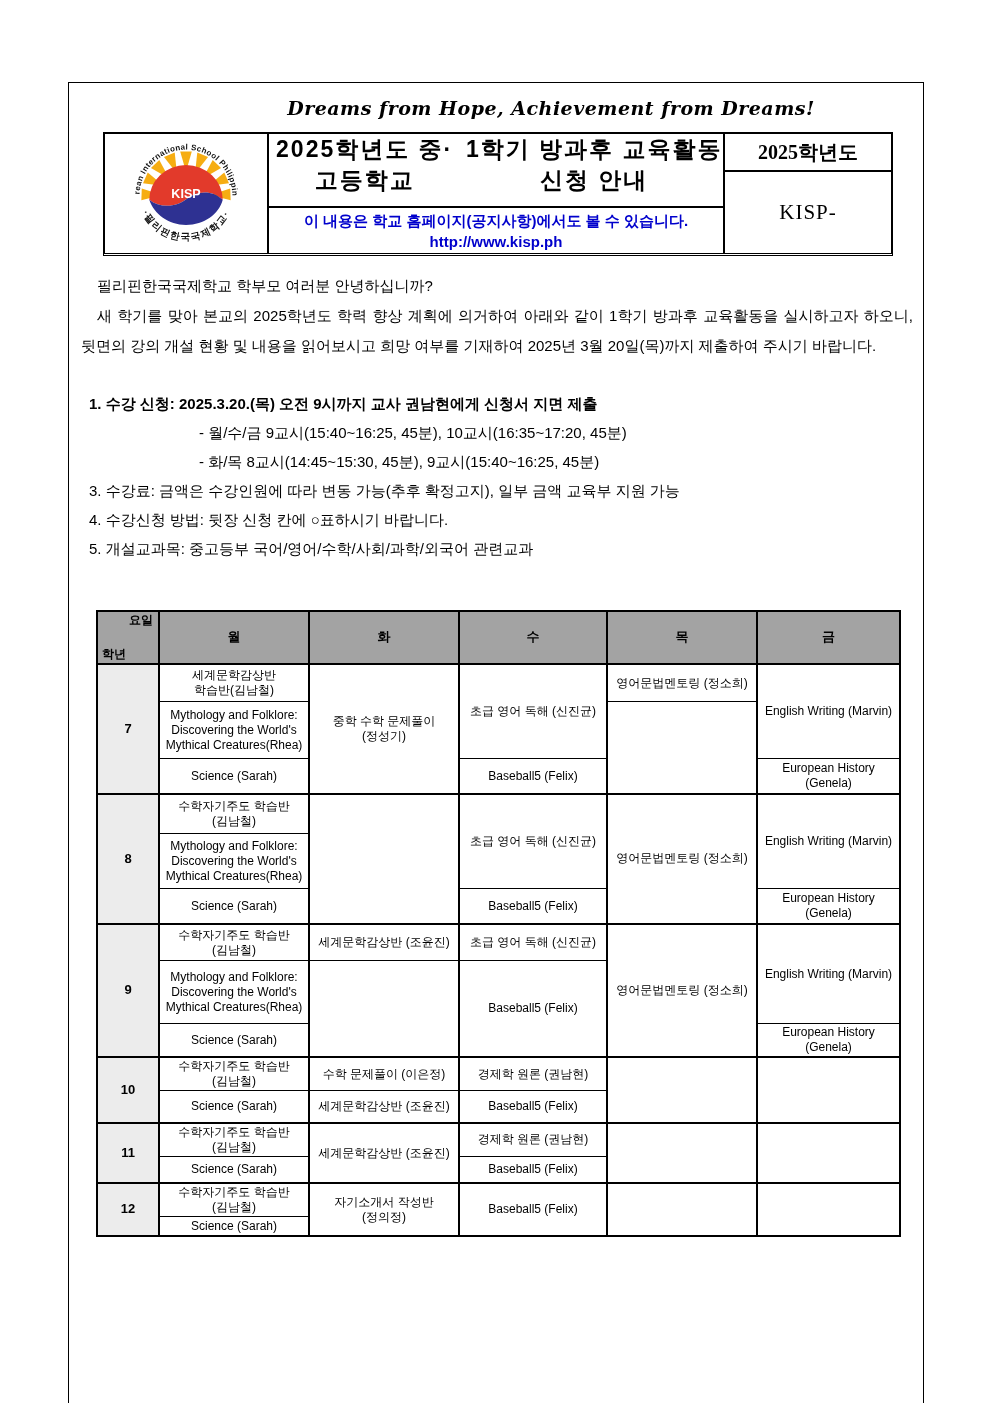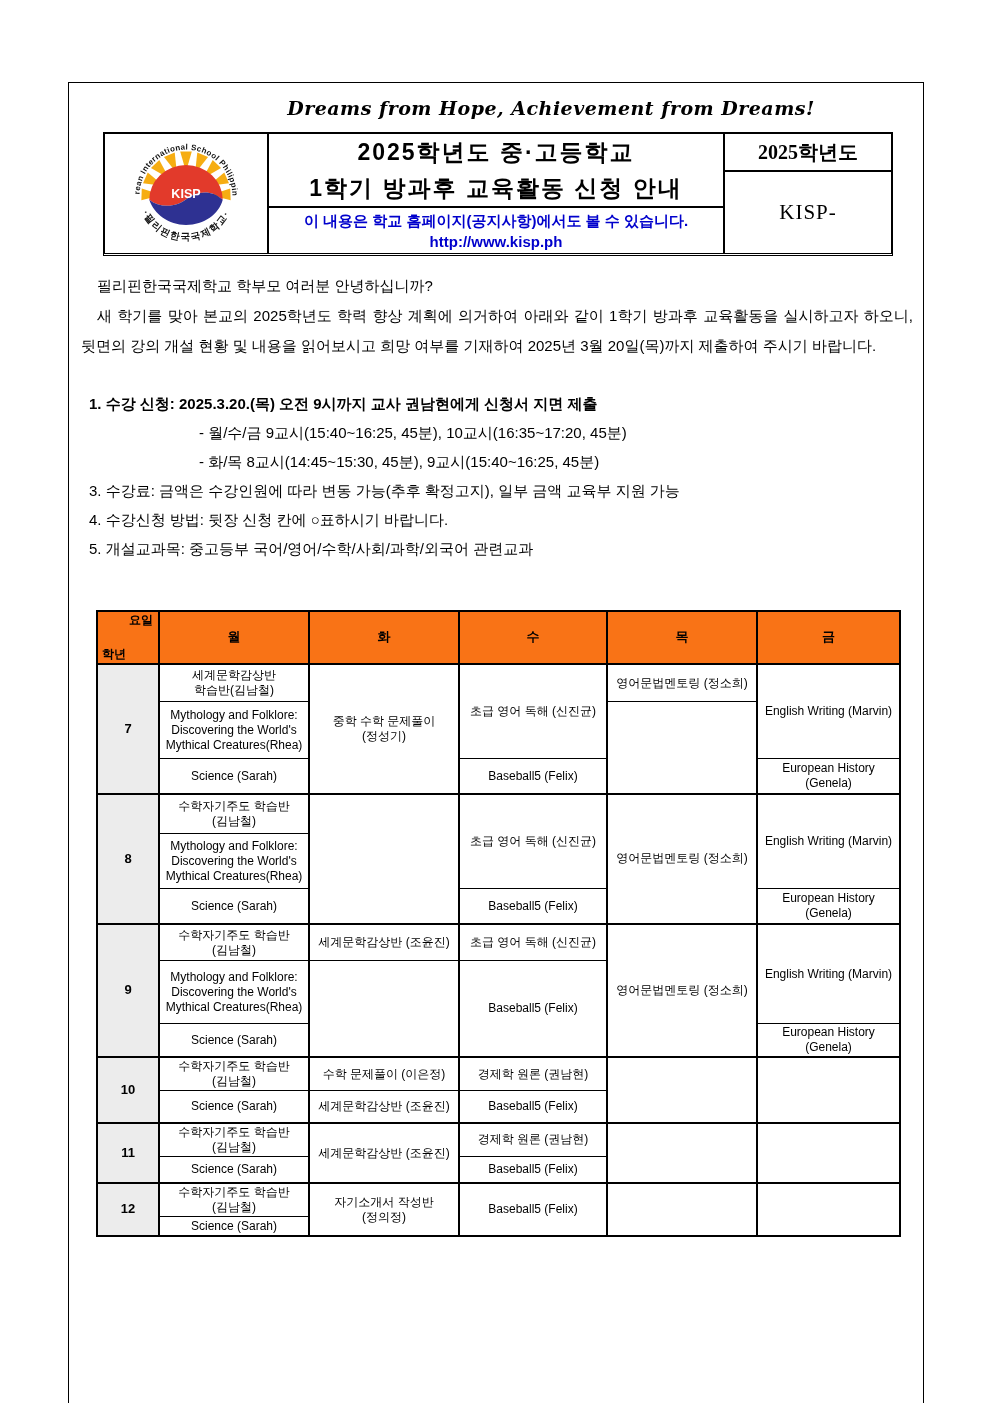--- a/index.html
+++ b/index.html
@@ -19,21 +19,21 @@
   }
   
   .header-box{
     position:absolute;left:34px;top:49px;width:790px;height:124px;box-sizing:border-box;
     border:2px solid #000;border-bottom:3px double #000;display:flex;background:#fff;
   }
   .logo-cell{width:162px;border-right:2px solid #000;display:flex;align-items:center;justify-content:center;}
   .title-cell{flex:1;display:flex;flex-direction:column;min-width:0;}
   .titles{
     height:74px;border-bottom:2px solid #000;box-sizing:border-box;
-    display:flex;flex-direction:column;justify-content:center;gap:5px;
+    display:flex;flex-direction:row;justify-content:center;gap:5px;
     text-align:center;font-weight:bold;font-size:23px;letter-spacing:2px;
   }
   .notice{
     flex:1;display:flex;flex-direction:column;justify-content:center;
     text-align:center;color:#0000CC;font-weight:bold;font-size:15px;line-height:21px;
   }
   .right-cell{width:166px;border-left:2px solid #000;display:flex;flex-direction:column;justify-content:flex-end;}
   .year{
     height:38px;border-bottom:2px solid #000;box-sizing:border-box;
     display:flex;align-items:center;justify-content:center;
@@ -57,21 +57,21 @@
     position:absolute;left:27px;top:527px;width:803px;
     border-collapse:collapse;table-layout:fixed;border:2px solid #000;
     font-size:12px;text-align:center;
   }
   table.schedule td{
     border:2px solid #000;border-top-width:1px;border-bottom-width:1px;
     padding:1px 2px;white-space:pre-line;line-height:1.25;vertical-align:middle;
     overflow:hidden;
   }
   table.schedule tr.head td{
-    background:#f97316;font-weight:bold;font-size:13px;
+    background:#a3a3a3;font-weight:bold;font-size:13px;
     border-top-width:2px;border-bottom-width:2px;
   }
   table.schedule tr.gstart td{border-top-width:2px;}
   table.schedule td.grade{background:#ECECEC;font-weight:bold;font-size:13px;}
   td.corner{
     position:relative;
     background-color:#ECECEC;
     background-image:linear-gradient(to bottom right,
       transparent calc(50% - 1px), #000 calc(50% - 1px),
       #000 calc(50% + 1px), transparent calc(50% + 1px));

